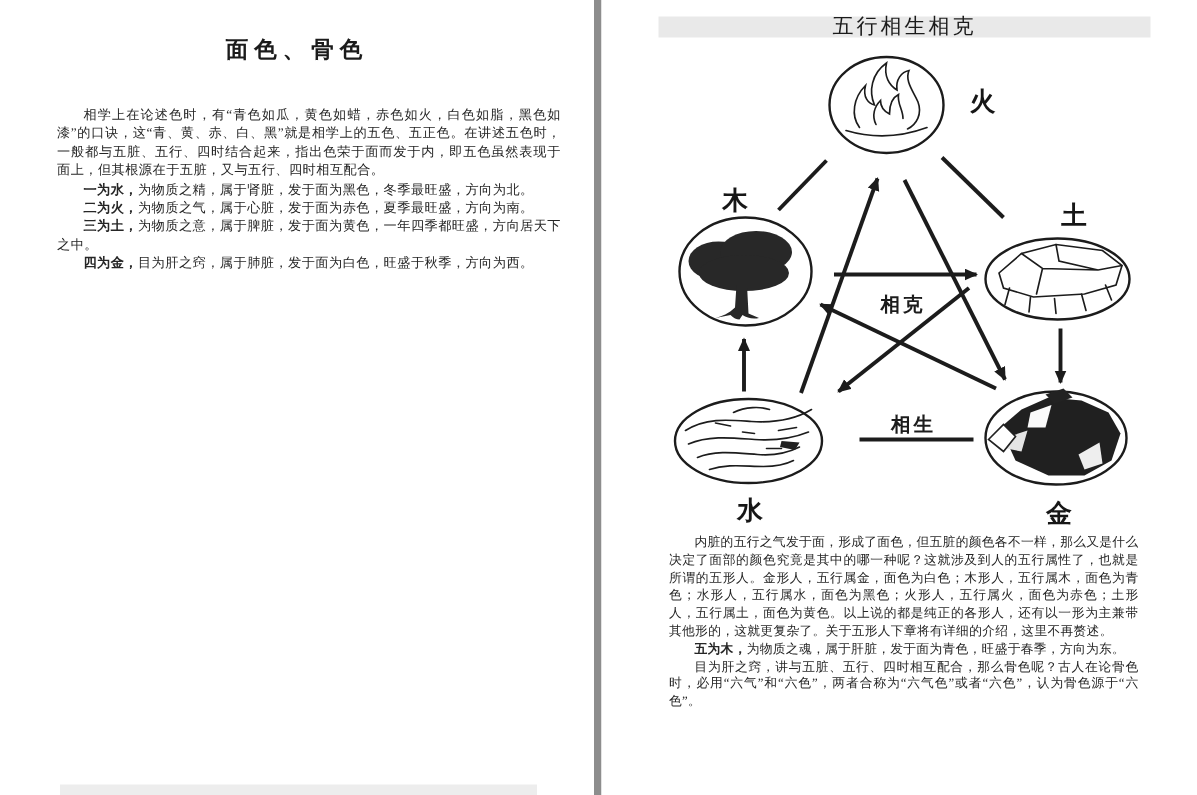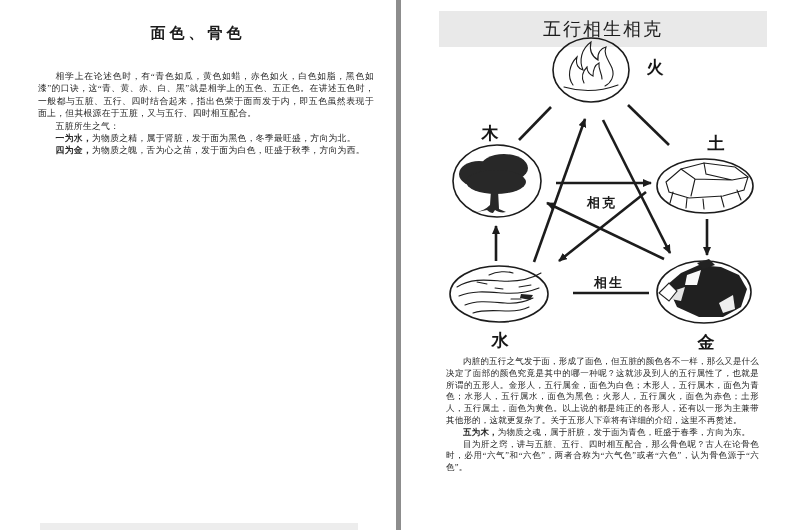--- a/index.html
+++ b/index.html
@@ -21,45 +21,46 @@
 
   .text-block { position:absolute; text-align:justify; }
   .text-block p { margin:0; text-indent:2em;font-family:Liberation Serif, serif; }
   .text-block b { font-weight:bold; }
   .tb-left  { top:70px;  left:38px; width:336px; font-size:8.8px; line-height:12.4px; letter-spacing:0.3px; }
   .tb-right { top:356px; left:45px; width:313px; font-size:8.5px; line-height:11.8px; letter-spacing:0.2px; }
 
   .peek-bar { position:absolute; left:40px; top:523px; width:318px; height:7px; background:#ededed; }
 
   .section-header {
-    position:absolute; top:11px; left:38px; width:328px; height:36px;
+    position:absolute; top:11px; left:38px; width:328px; height:14px;
     background:#e9e9e9; display:flex; align-items:center; justify-content:center;
-    font-size:18px; letter-spacing:2px; color:#1b1b1b;
+    font-size:14px; letter-spacing:2px; color:#1b1b1b;
   }
 
   .diagram-svg { position:absolute; top:35px; left:0; }
   .node-label { font-family:"Liberation Serif","DejaVu Serif",serif; font-weight:bold; font-size:17px; fill:#161616; }
   .cycle-label { font-family:"Liberation Serif","DejaVu Serif",serif; font-weight:bold; font-size:13px; fill:#1c1c1c; letter-spacing:2px; }
   .arrow { stroke:#1c1c1c; stroke-width:2.6; fill:none; }
   .oval  { stroke:#1c1c1c; stroke-width:1.6; fill:none; }
   .sketch { stroke:#1c1c1c; stroke-width:1.1; fill:none; stroke-linecap:round; }
 </style>
 </head>
 <body>
 
 <div class="stage">
 
   <div class="page page-left">
     <h1 class="page-title">面色、骨色</h1>
 
     <div class="text-block tb-left">
       <p><span>相学上在论述色时，有“青色如瓜，黄色如蜡，赤色如火，白色如脂，黑色如漆”的口诀，这“青、黄、赤、白、黑”就是相学上的五色、五正色。在讲述五色时，一般都与五脏、五行、四时结合起来，指出色荣于面而发于内，即五色虽然表现于面上，但其根源在于五脏，又与五行、四时相互配合。</span></p>
-      <p><span>五脏所生之气：</span></p>
       <p><b>一为水，</b><span>为物质之精，属于肾脏，发于面为黑色，冬季最旺盛，方向为北。</span></p>
-      <p><b>四为金，</b><span>为物质之魄，舌为心之苗，发于面为白色，旺盛于秋季，方向为西。</span></p>
+      <p><b>二为火，</b><span>为物质之气，属于心脏，发于面为赤色，夏季最旺盛，方向为南。</span></p>
+      <p><b>三为土，</b><span>为物质之意，属于脾脏，发于面为黄色，一年四季都旺盛，方向居天下之中。</span></p>
+      <p><b>四为金，</b><span>目为肝之窍，属于肺脏，发于面为白色，旺盛于秋季，方向为西。</span></p>
     </div>
 
     <div class="peek-bar"></div>
   </div>
 
   <div class="divider"></div>
 
   <div class="page page-right">
     <div class="section-header">
       <span>五行相生相克</span>

